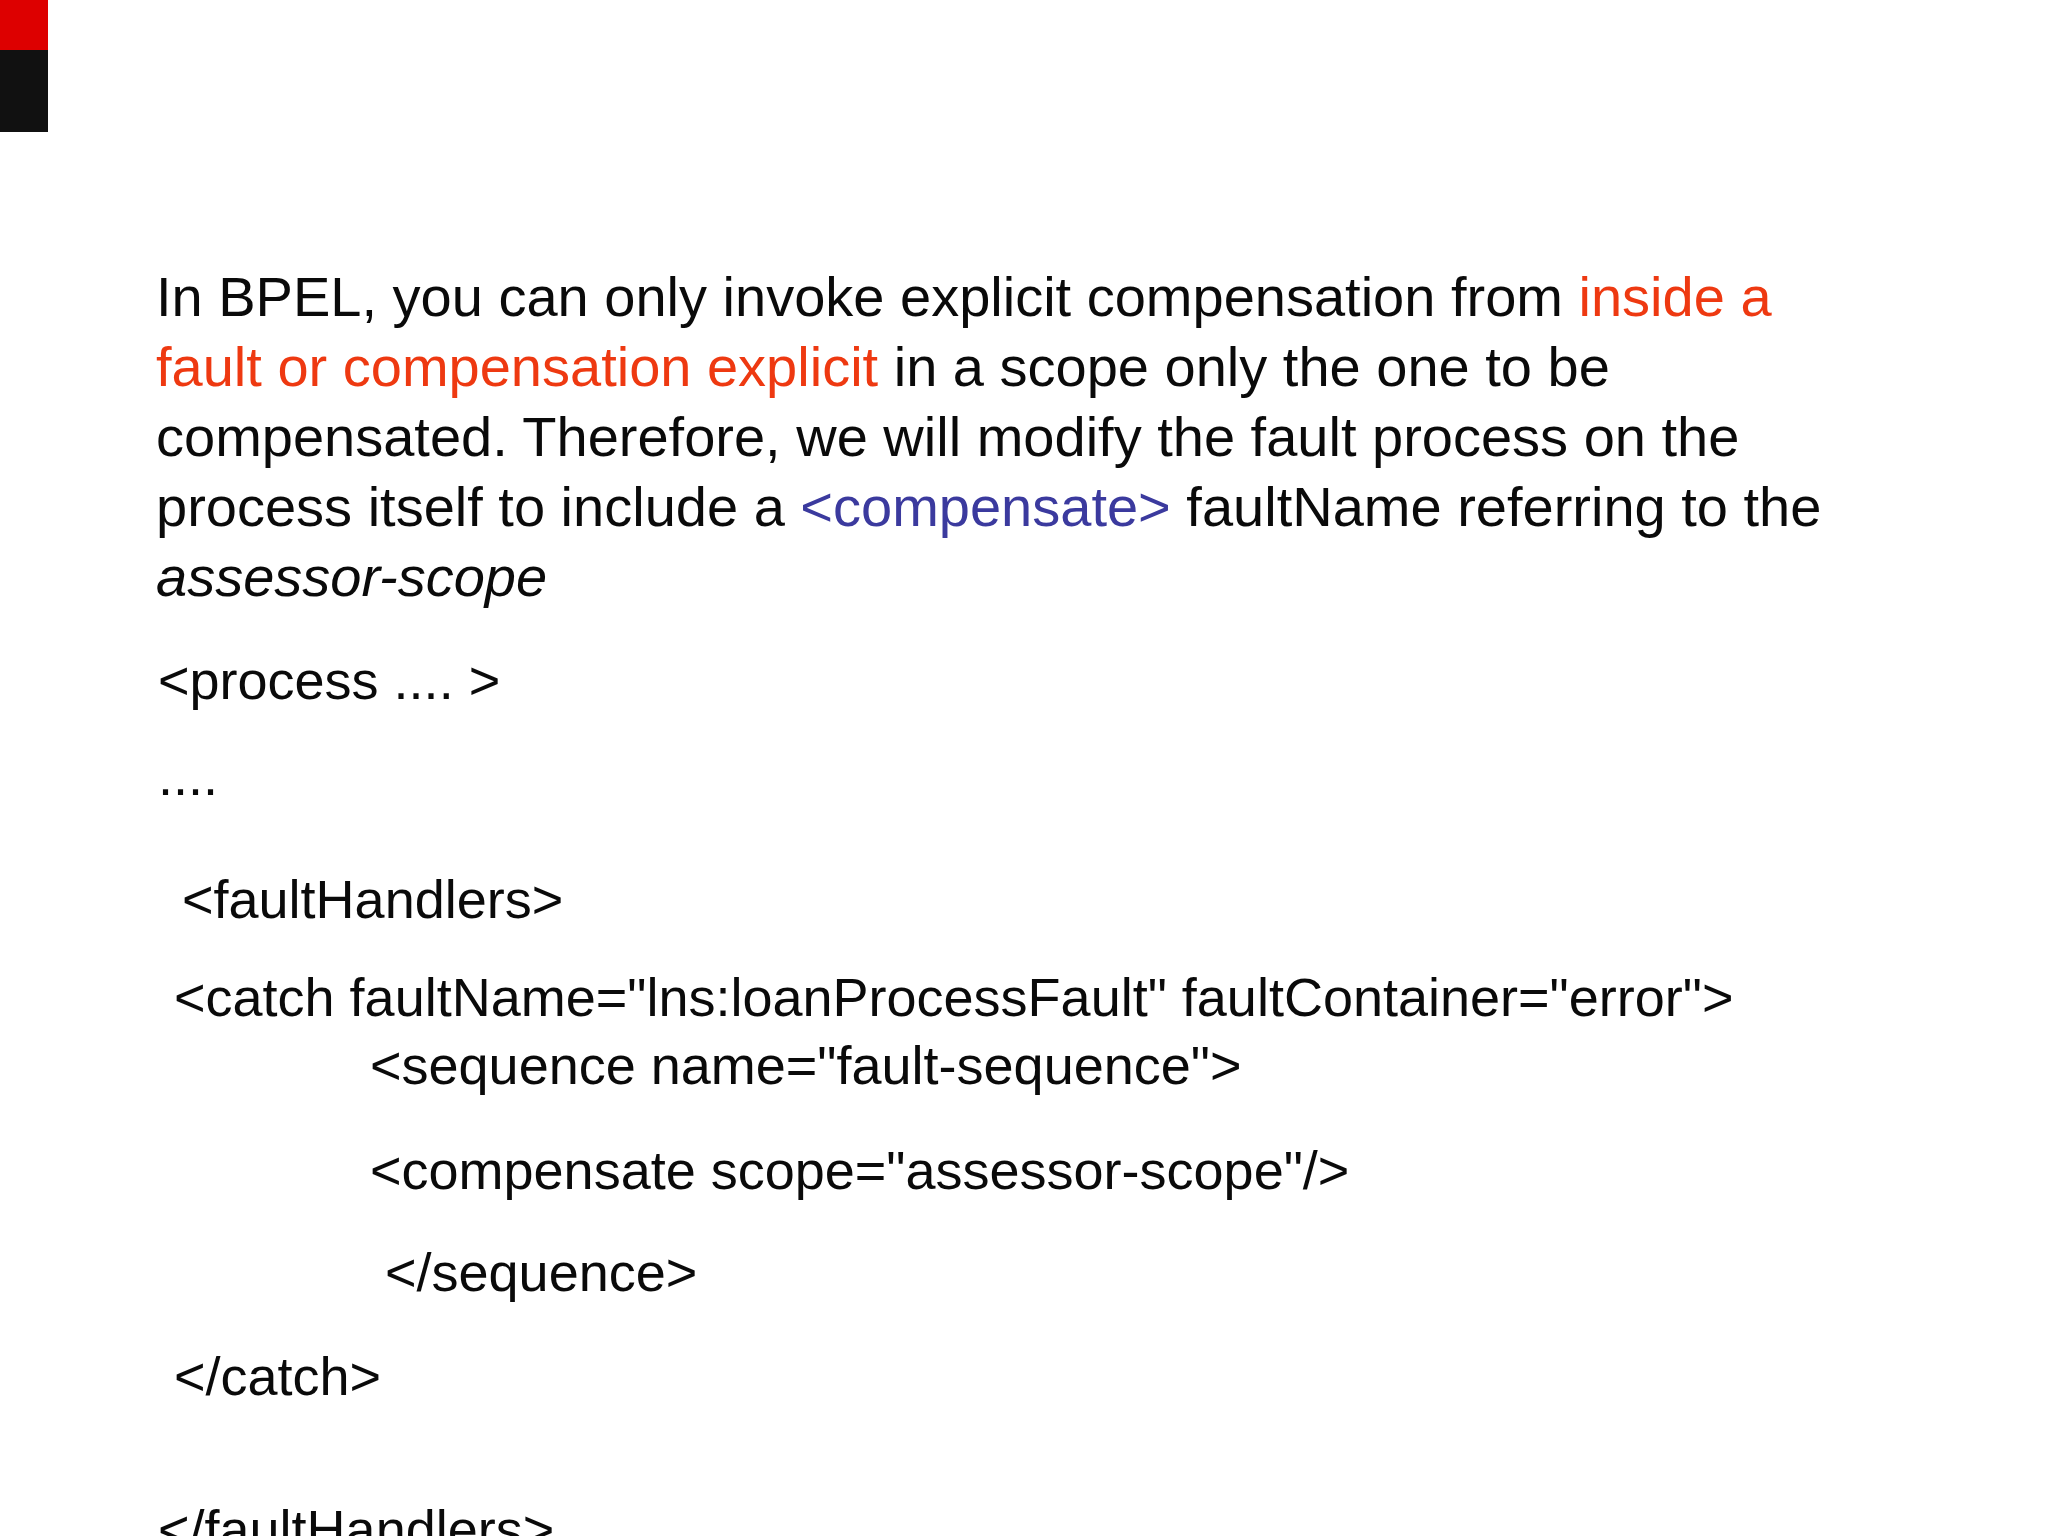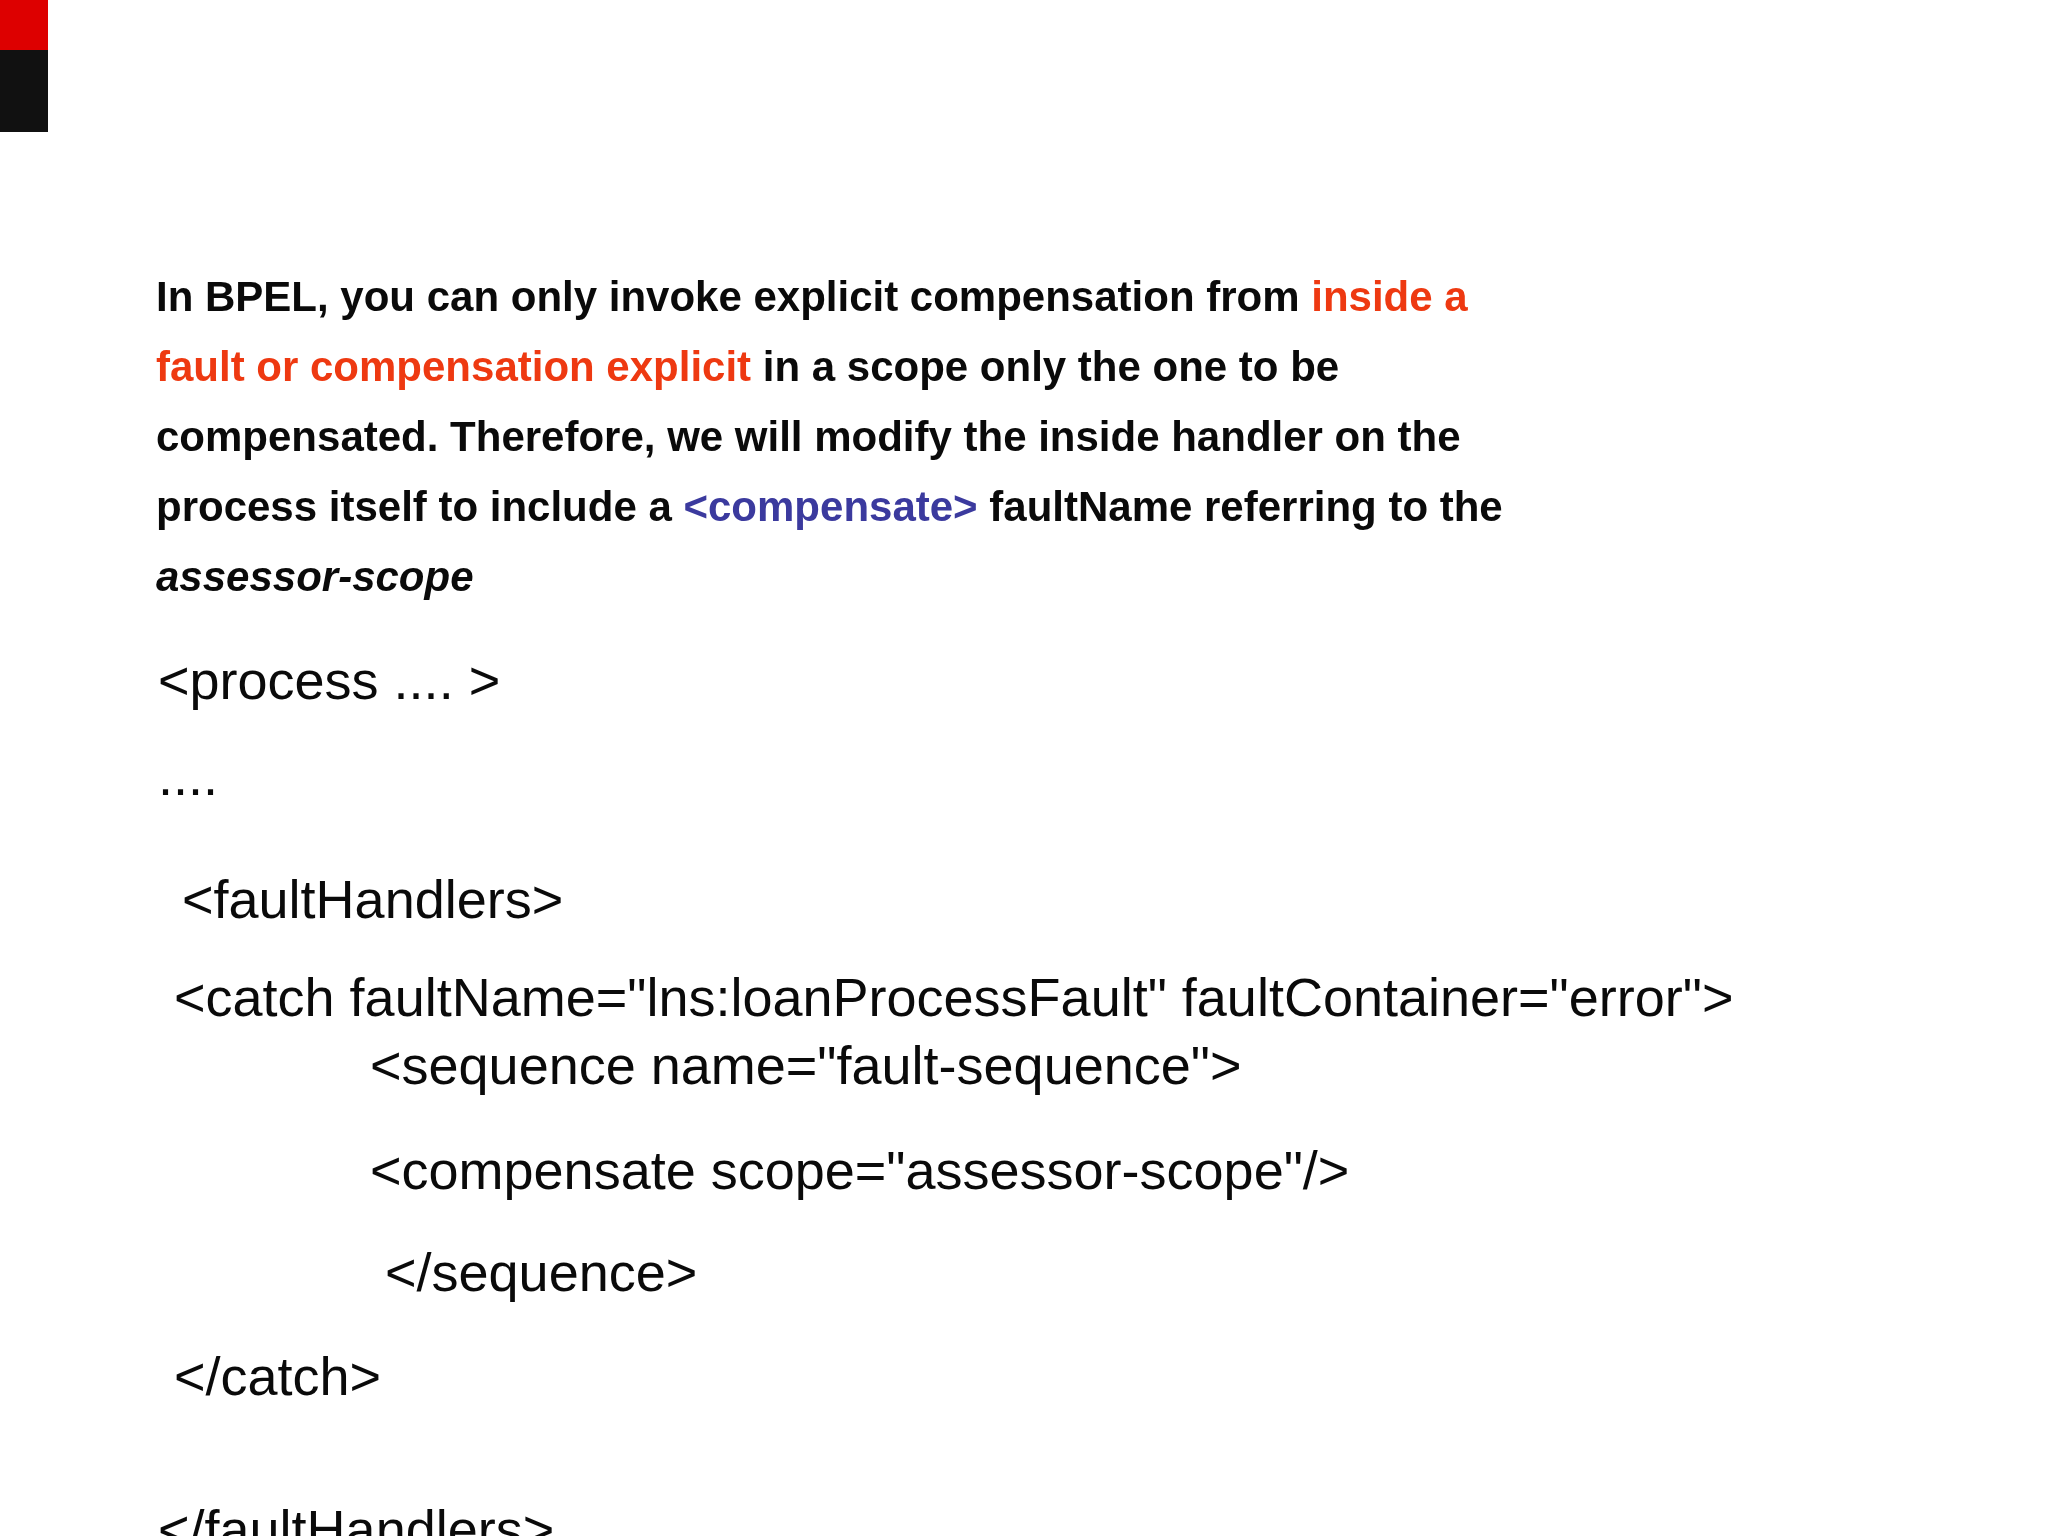--- a/index.html
+++ b/index.html
@@ -17,21 +17,21 @@
     font-family:"Liberation Sans", sans-serif;
     color:var(--text-black);
     position:relative;
     overflow:hidden;
   }
   .marker{position:absolute;left:0;}
   .marker.red{top:0;width:48px;height:50px;background:var(--marker-red);}
   .marker.black{top:50px;width:48px;height:82px;background:var(--marker-black);}
   .para{
     position:absolute;left:156px;top:262px;width:1740px;
-    font-size:42px;line-height:70px;font-weight:bold;
+    font-size:56px;line-height:70px;
   }
   .para .line{white-space:pre;}
   .red-text{color:var(--emphasis-red);}
   .blue-text{color:var(--tag-blue);text-align:center;}
   .italic{font-style:italic;}
   .codeline{
     position:absolute;
     font-size:54px;line-height:70px;
     white-space:pre;
     color:var(--text-black);
@@ -48,21 +48,21 @@
 </style>
 </head>
 <body>
 
 <div class="marker red"></div>
 <div class="marker black"></div>
 
 <div class="para">
   <div class="line"><span>In BPEL, you can only invoke explicit compensation from </span><span class="red-text">inside a</span></div>
   <div class="line"><span class="red-text">fault or compensation explicit</span><span> in a scope only the one to be</span></div>
-  <div class="line"><span>compensated. Therefore, we will modify the inside handler on the</span></div>
+  <div class="line"><span>compensated. Therefore, we will modify the fault process on the</span></div>
   <div class="line"><span>process itself to include a </span><span class="blue-text">&lt;compensate&gt;</span><span> faultName referring to the</span></div>
   <div class="line italic"><span>assessor-scope</span></div>
 </div>
 
 <div class="codeline" id="code-process">&lt;process .... &gt;</div>
 <div class="codeline" id="code-dots">....</div>
 <div class="codeline" id="code-faulthandlers-open">&lt;faultHandlers&gt;</div>
 <div class="codeline" id="code-catch-open">&lt;catch faultName="lns:loanProcessFault" faultContainer="error"&gt;</div>
 <div class="codeline" id="code-sequence-open">&lt;sequence name="fault-sequence"&gt;</div>
 <div class="codeline" id="code-compensate">&lt;compensate scope="assessor-scope"/&gt;</div>

